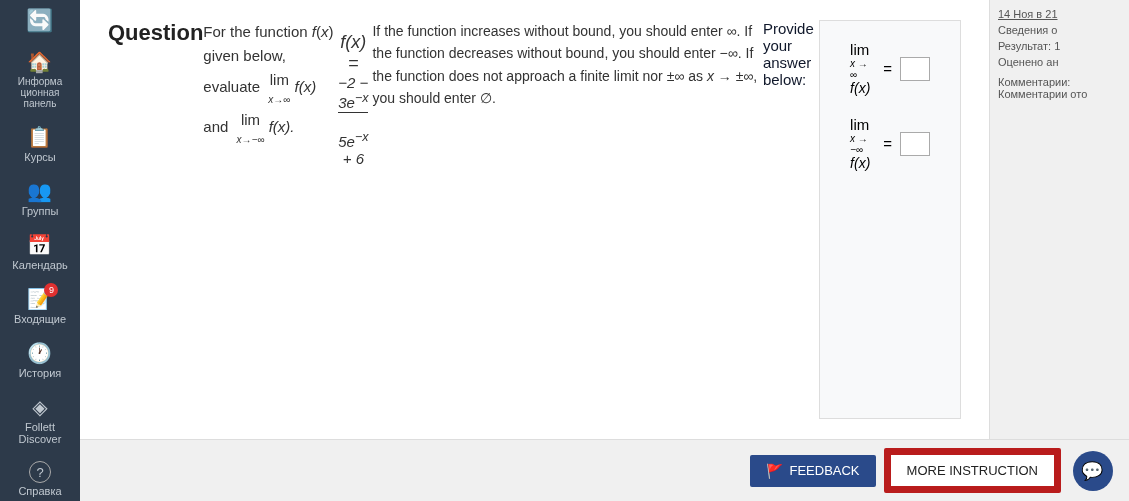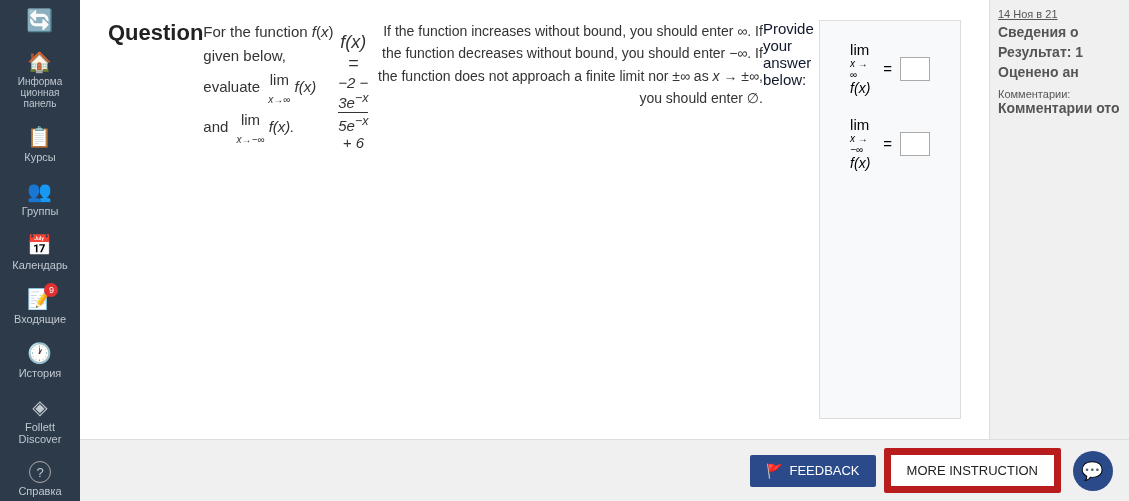--- a/index.html
+++ b/index.html
@@ -107,21 +107,20 @@
       margin: 12px 0;
       font-style: italic;
       color: #333;
     }
 
     .instruction-text {
       font-size: 14px;
       color: #333;
       margin-bottom: 12px;
       line-height: 1.6;
-      text-align: right;
     }
 
     .provide-answer {
       font-size: 15px;
       color: #0f172a;
       margin-bottom: 16px;
       font-weight: 500;
     }
 
     .answer-area {
@@ -232,38 +231,38 @@
     }
 
     .right-panel .date-line {
       font-size: 11px;
       color: #555;
       margin-bottom: 4px;
       text-decoration: underline;
     }
 
     .right-panel .result-line {
-      font-size: 14px;
+      font-size: 11px;
       color: #555;
       margin-bottom: 4px;
-      font-weight: bold;
     }
 
     .right-panel .comment-label {
       font-size: 11px;
       color: #555;
       margin-top: 8px;
     }
 
     .fraction {
       display: inline-flex;
       flex-direction: column;
       align-items: center;
       vertical-align: middle;
       margin: 0 4px;
+      gap: 16px;
     }
     .fraction .num {
       border-bottom: 1px solid #333;
       padding-bottom: 1px;
       text-align: center;
       font-size: 15px;
     }
     .fraction .den {
       padding-top: 1px;
       text-align: center;

